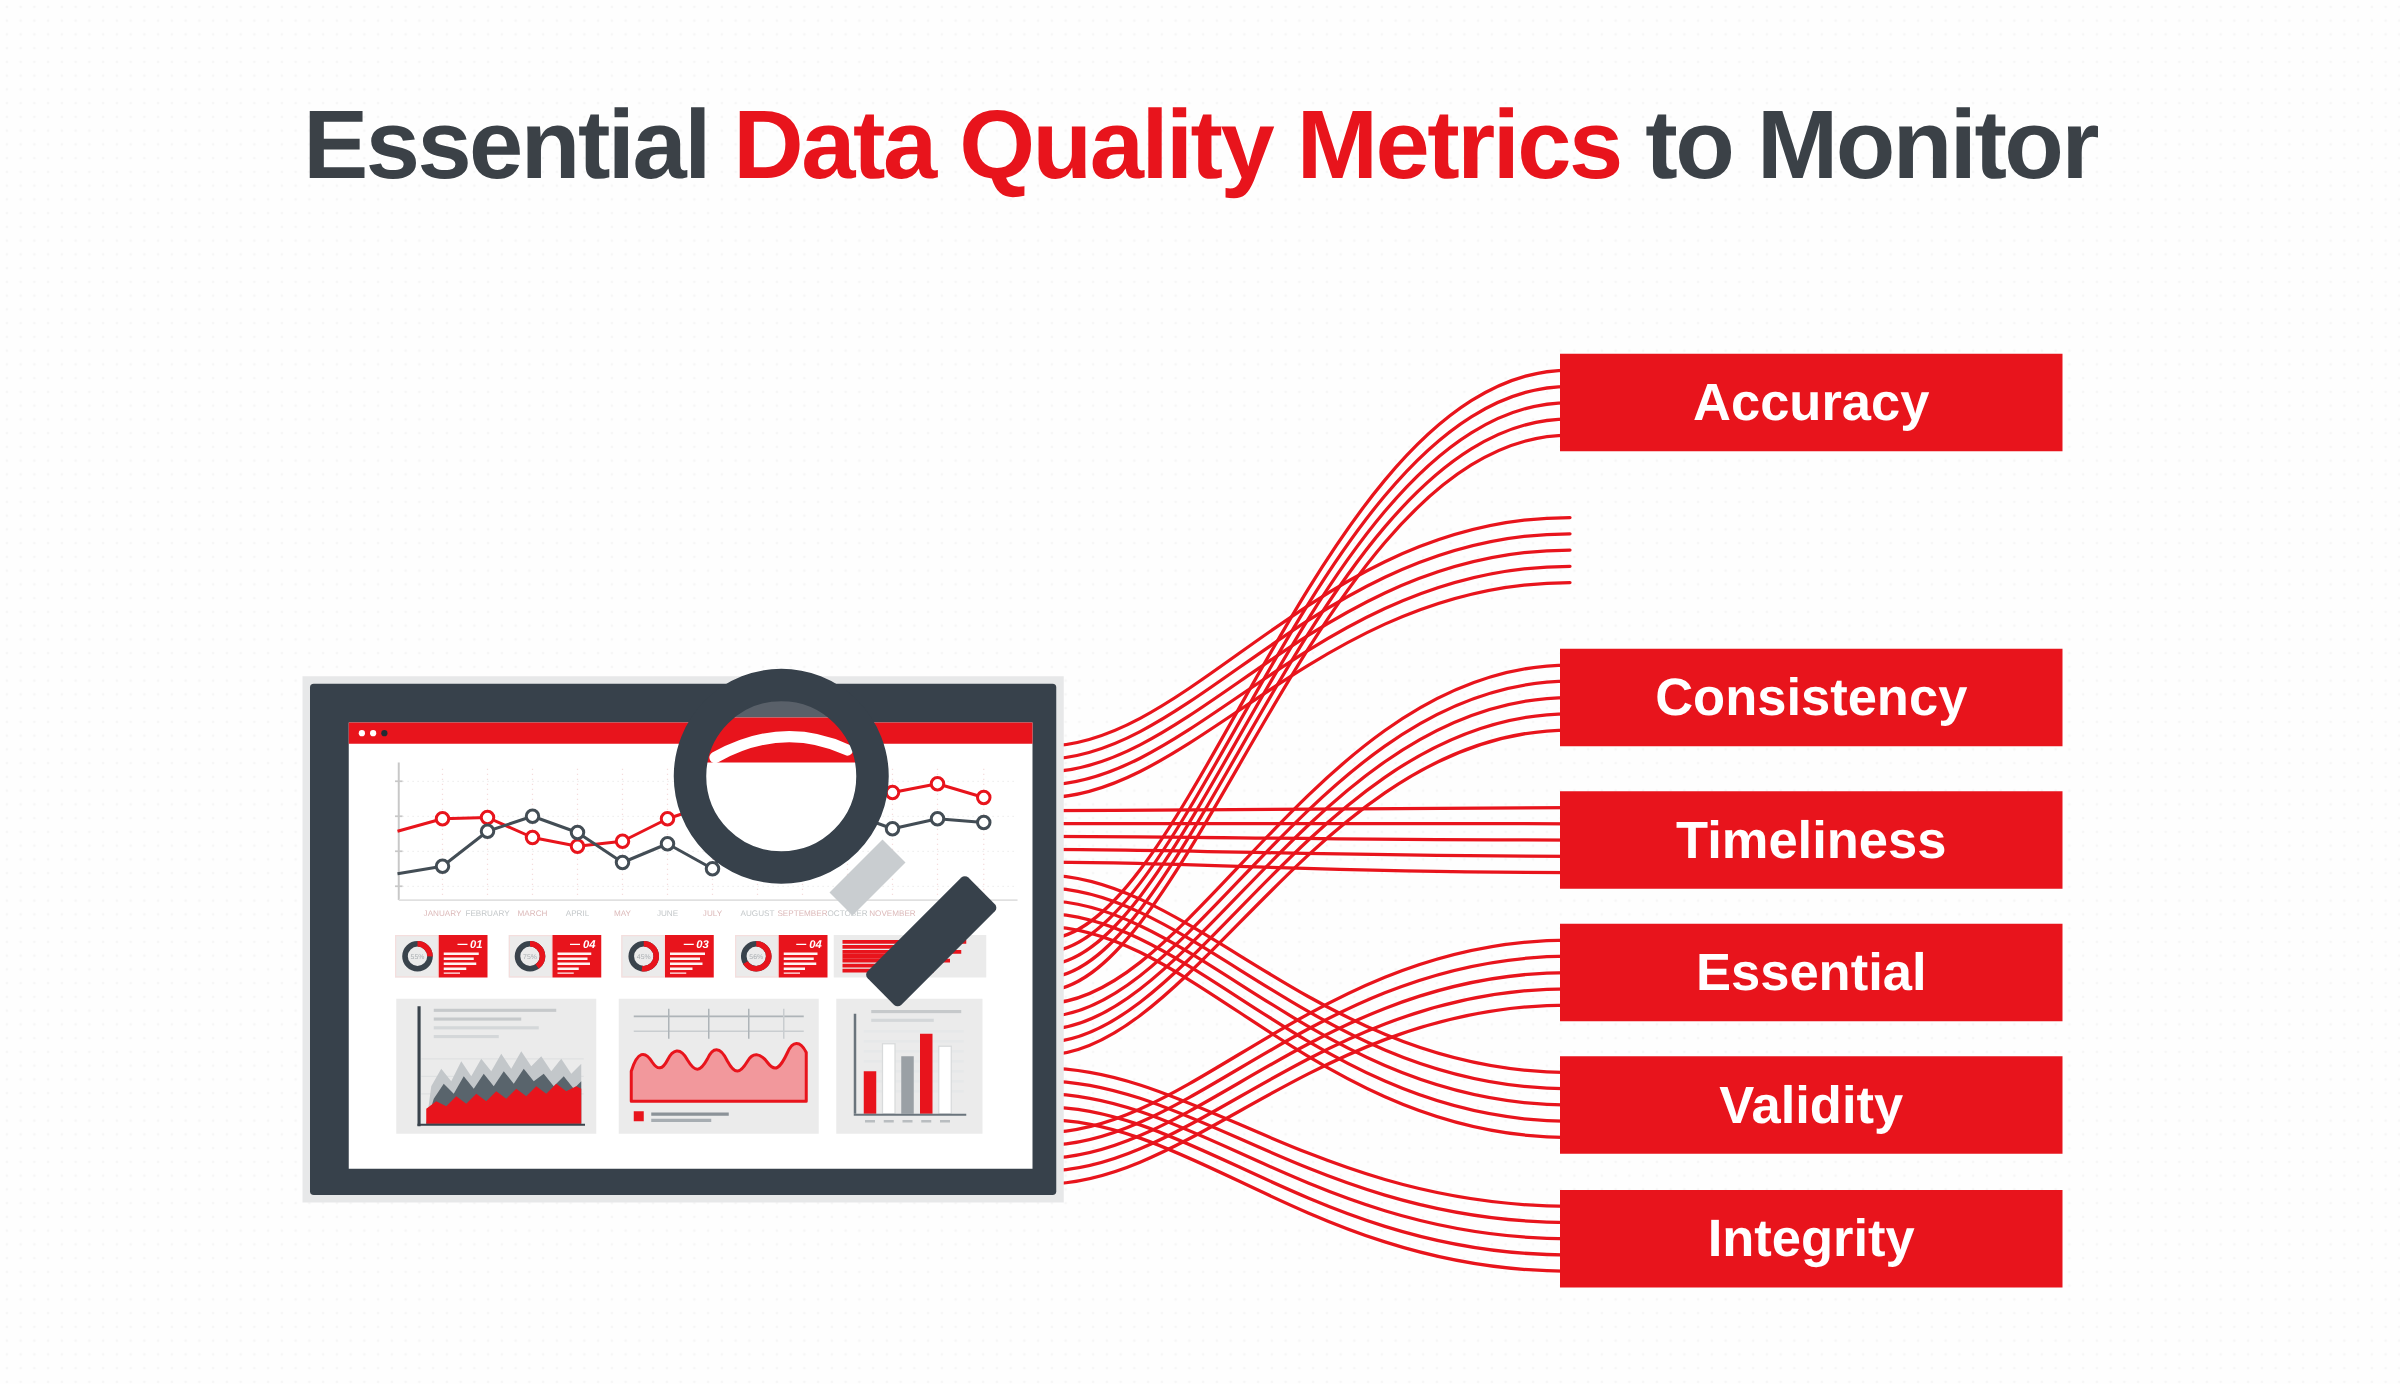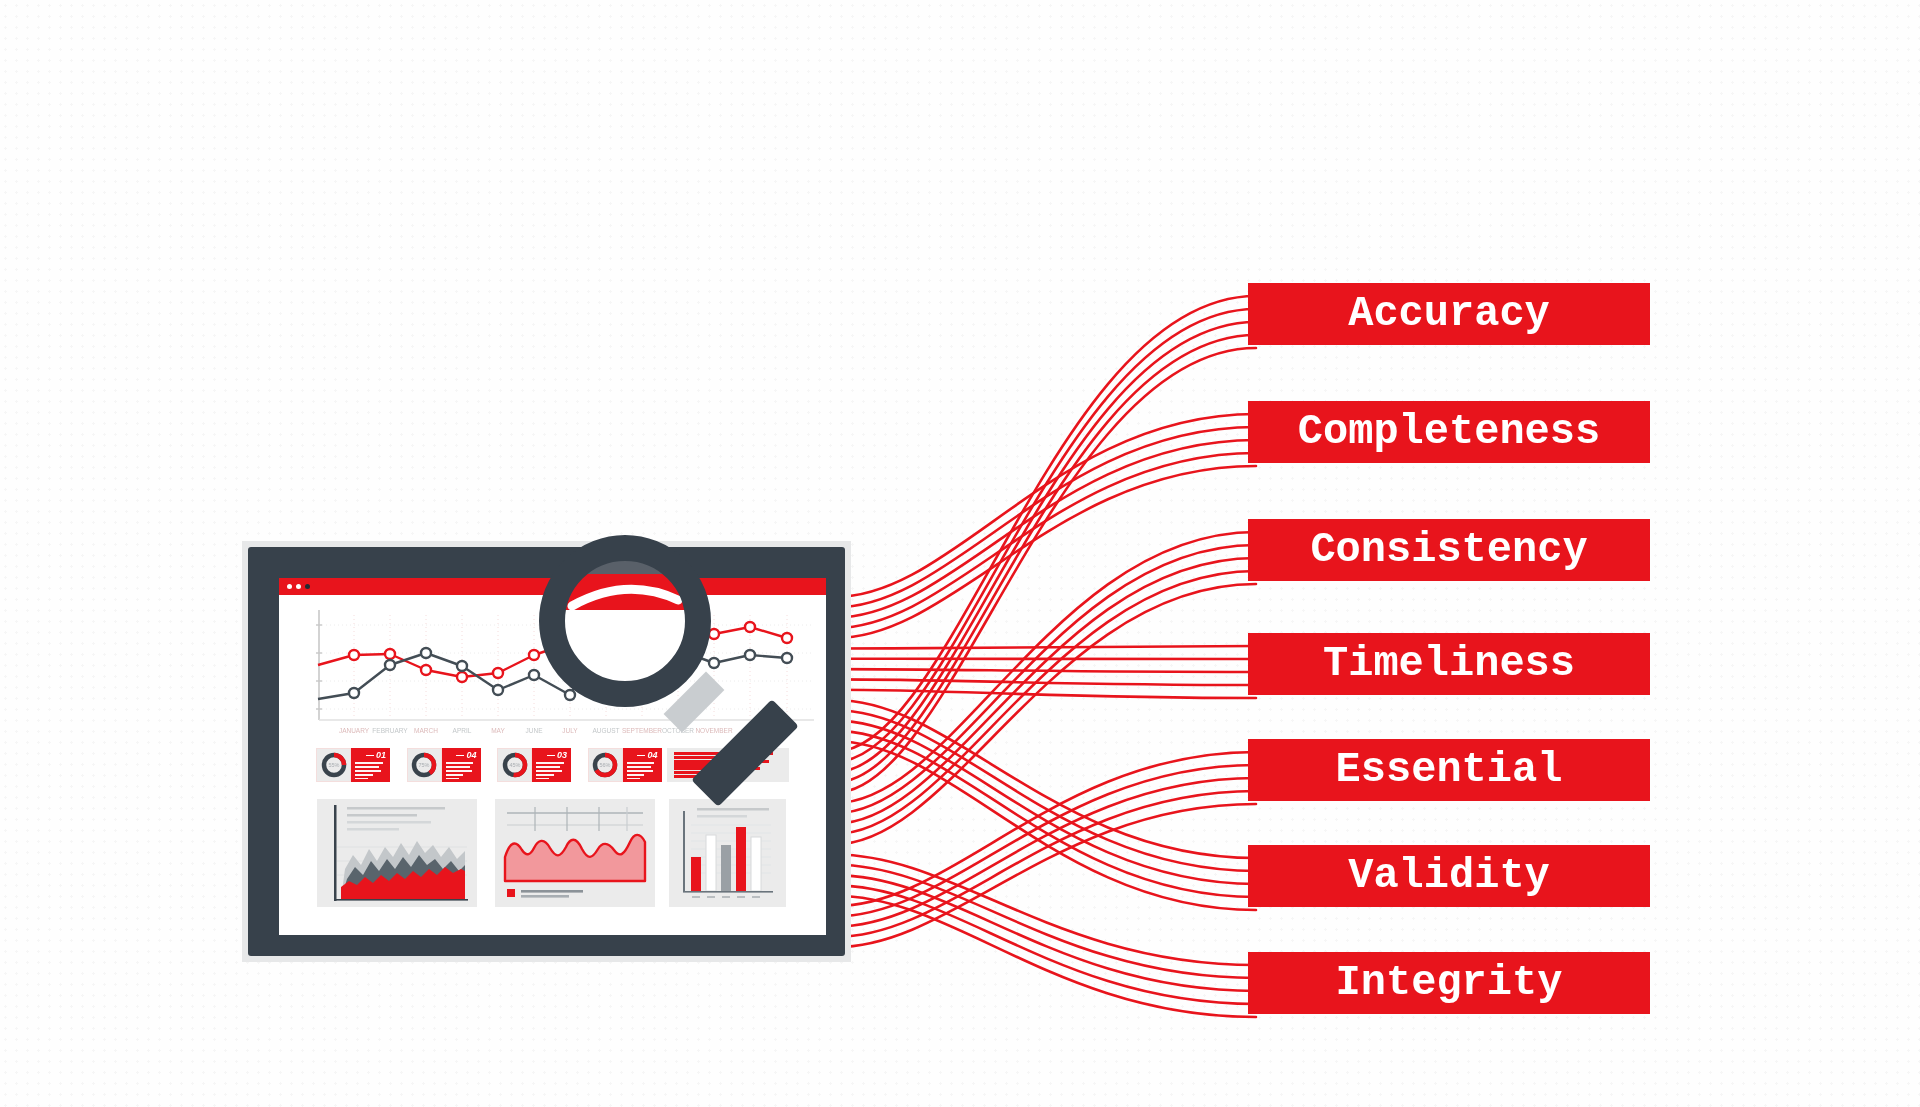--- a/index.html
+++ b/index.html
@@ -38,29 +38,34 @@
   .tp-bar{height:3.2px;background:#e8141c;}
 
   .panel{position:absolute;top:221px;height:108px;background:#ebebeb;}
   .p1{left:38px;width:160px;}
   .p2{left:216px;width:160px;}
   .p3{left:390px;width:117px;}
 
   #magnifier{position:absolute;left:520px;top:490px;width:320px;height:320px;z-index:3;}
 
   
-  .metric{position:absolute;left:1248px;width:402px;height:62px;background:#e8141c;z-index:4;
+  .metric{position:absolute;left:1248px;width:402px;height:78px;background:#e8141c;z-index:4;
           display:flex;align-items:center;justify-content:center;
-          color:#fff;font-size:42px;font-weight:bold;letter-spacing:0;font-family:Liberation Mono, monospace;}
+          color:#fff;font-size:42px;font-weight:bold;letter-spacing:0;}
 </style>
 </head>
 <body>
 
 <div class="canvas">
 
+  <div class="title">
+    <span>Essential</span>
+    <span class="red">Data Quality Metrics</span>
+    <span>to Monitor</span>
+  </div>
 
   <svg id="connectors" viewBox="700 270 560 790">
       <path d="M 835 597 C 955 597 1056 414 1256 414" fill="none" stroke="#e8141c" stroke-width="2.6" stroke-linecap="round"></path>
       <path d="M 835 607.3 C 955 607.3 1056 427 1256 427" fill="none" stroke="#e8141c" stroke-width="2.6" stroke-linecap="round"></path>
       <path d="M 835 617.6 C 955 617.6 1056 440 1256 440" fill="none" stroke="#e8141c" stroke-width="2.6" stroke-linecap="round"></path>
       <path d="M 835 627.9 C 955 627.9 1056 453 1256 453" fill="none" stroke="#e8141c" stroke-width="2.6" stroke-linecap="round"></path>
       <path d="M 835 638.2 C 955 638.2 1056 466 1256 466" fill="none" stroke="#e8141c" stroke-width="2.6" stroke-linecap="round"></path>
       <path d="M 835 648.5 C 955 648.5 1056 646 1256 646" fill="none" stroke="#e8141c" stroke-width="2.6" stroke-linecap="round"></path>
       <path d="M 835 658.8 C 955 658.8 1056 659 1256 659" fill="none" stroke="#e8141c" stroke-width="2.6" stroke-linecap="round"></path>
       <path d="M 835 669.1 C 955 669.1 1056 672 1256 672" fill="none" stroke="#e8141c" stroke-width="2.6" stroke-linecap="round"></path>
@@ -330,20 +335,19 @@
     <circle cx="105" cy="131" r="73" fill="none" stroke="#37414b" stroke-width="26"></circle>
     <g transform="translate(174,212) rotate(45)">
       <rect x="-13" y="-30" width="26" height="60" fill="#c9cdd0"></rect>
     </g>
     <g transform="translate(225,263) rotate(45)">
       <rect x="-19" y="-57" width="38" height="114" rx="4" fill="#37414b"></rect>
     </g>
   </svg>
 
   <div class="metric" style="top:283px">Accuracy</div>
-  <div class="metric" style="top:401px">Completeness</div>
   <div class="metric" style="top:633px">Timeliness</div>
   <div class="metric" style="top:519px">Consistency</div>
   <div class="metric" style="top:739px">Essential</div>
   <div class="metric" style="top:952px">Integrity</div>
   <div class="metric" style="top:845px">Validity</div>
 
 </div>
 
 </body></html>

